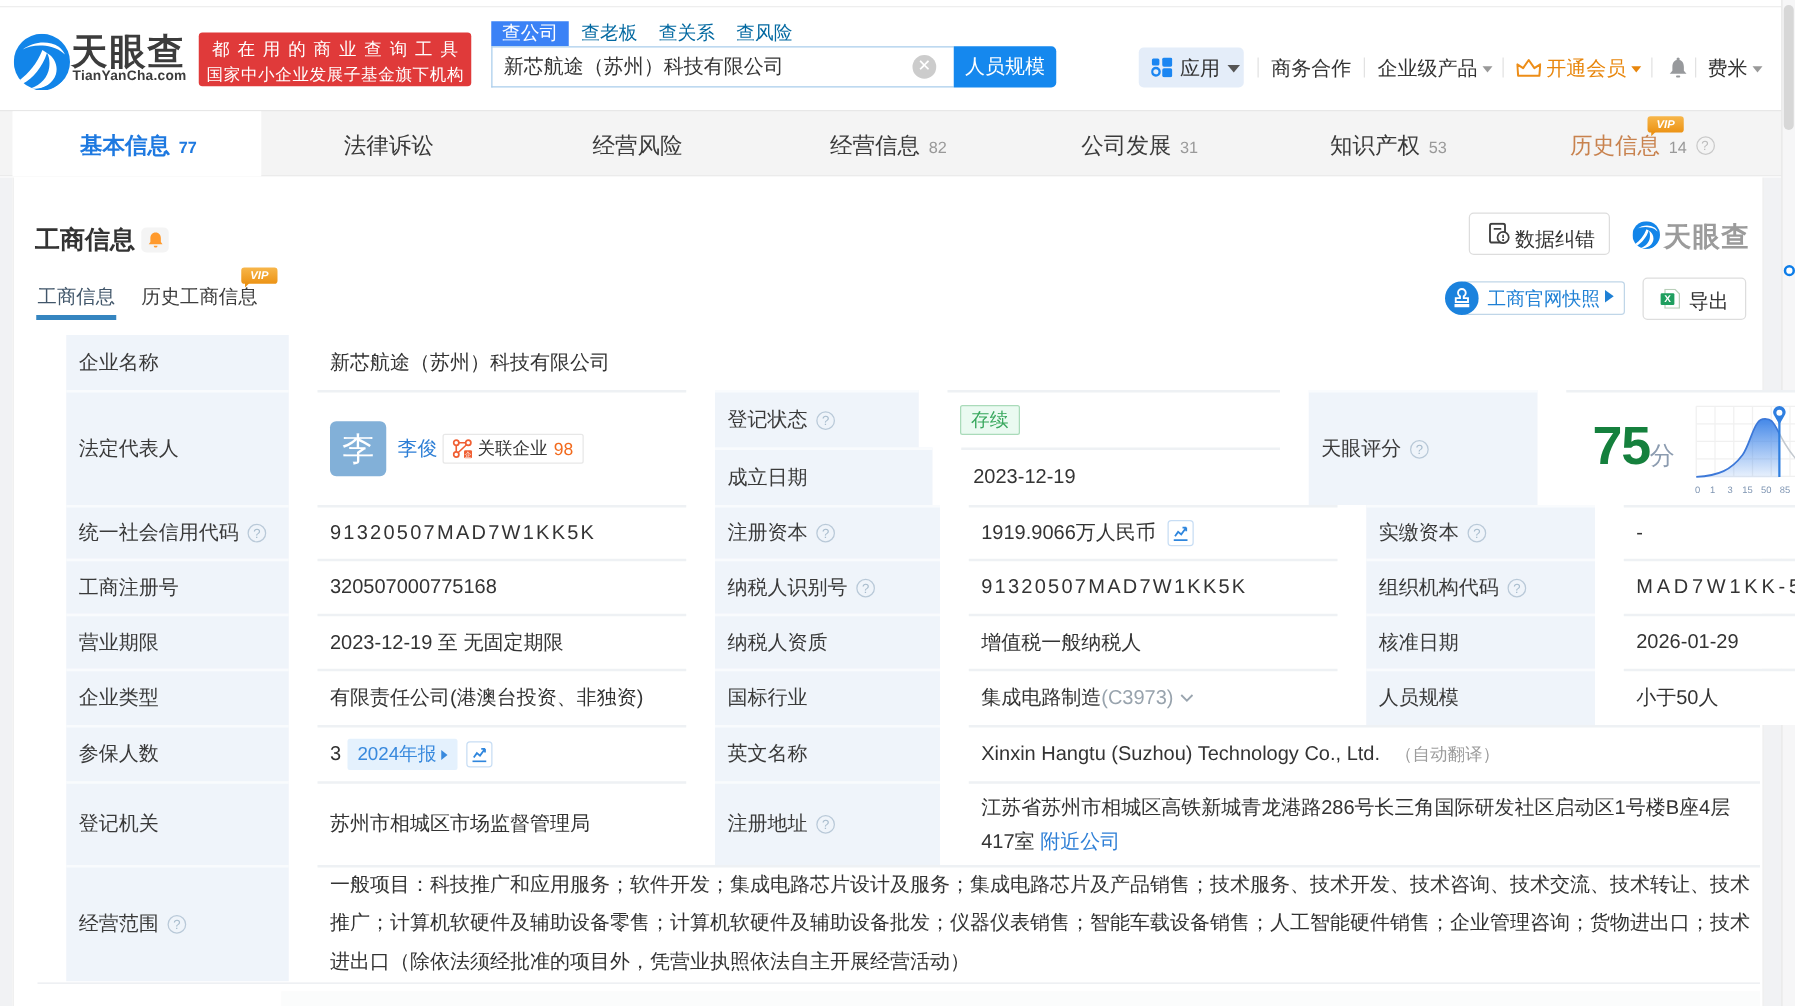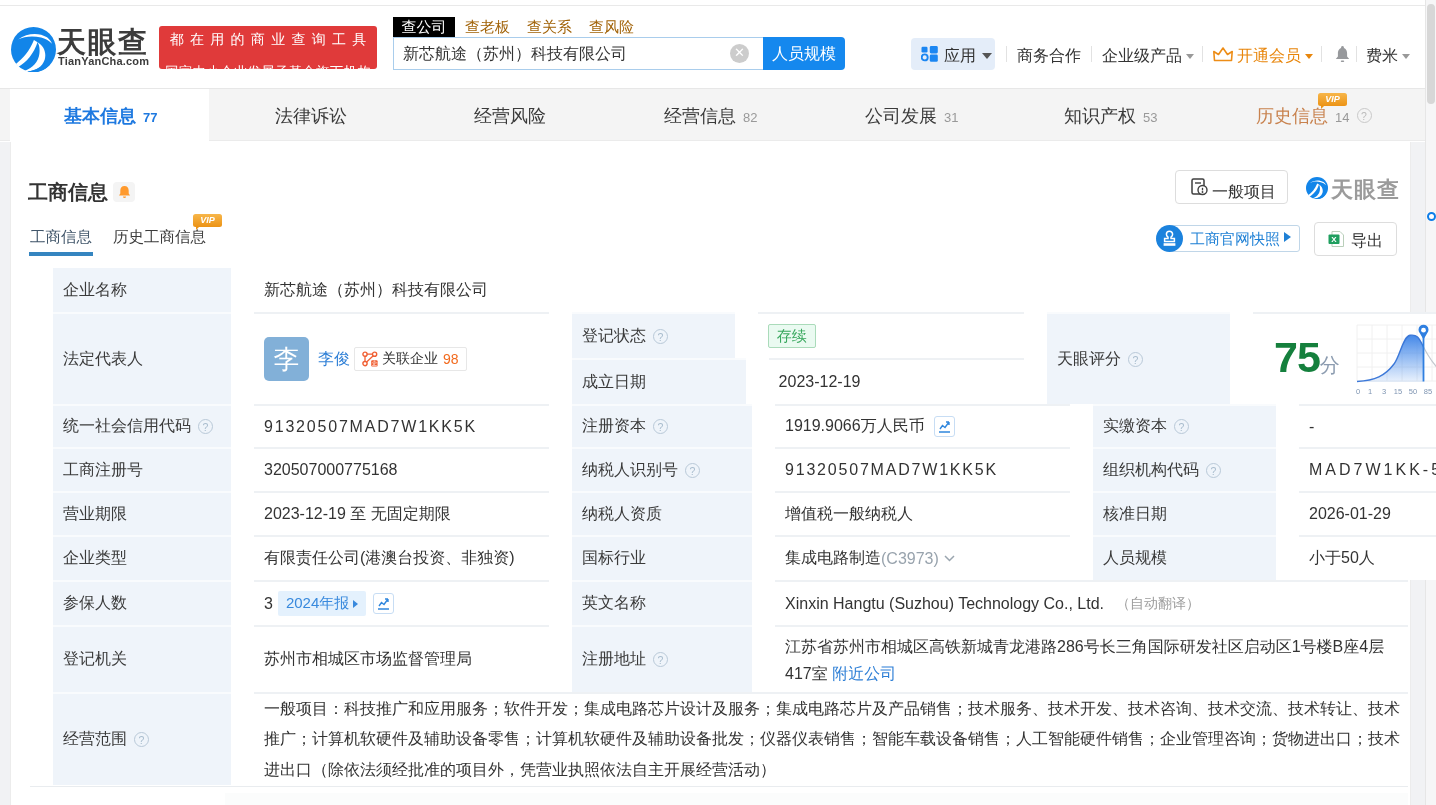--- a/index.html
+++ b/index.html
@@ -7,23 +7,23 @@
 body{font-family:"Liberation Sans",sans-serif;color:#333;background:#fff;}
 #page{position:relative;width:1436px;height:805px;overflow:hidden;}
 .abs{position:absolute;}
 
 #topline{position:absolute;left:0;top:5px;width:1436px;height:1px;background:#e9e9e9;}
 #hdr{position:absolute;left:0;top:6px;width:1436px;height:82px;background:#fff;}
 #logotext{position:absolute;left:57px;top:28px;line-height:1;font-size:29px;font-weight:bold;color:#3c3c3c;letter-spacing:1.5px;}
 #logosub{position:absolute;left:58px;top:55px;font-size:11px;font-weight:bold;color:#3c3c3c;letter-spacing:0.2px;}
 #redbadge{position:absolute;left:159px;top:26px;width:218px;height:43px;background:#e03a3a;border-radius:3px;color:#fff;text-align:center;}
 #redbadge .l1{margin-top:5px;font-size:14px;letter-spacing:6.3px;text-indent:6.3px;}
-#redbadge .l2{margin-top:14px;font-size:13.2px;letter-spacing:0.55px;text-indent:0.55px;}
-.stab{position:absolute;top:17px;height:20px;line-height:20px;font-size:15px;color:#a16207;}
-#stab1{left:393px;top:17px;width:62px;height:20px;background:#000000;color:#fff;text-align:center;line-height:20px;font-size:15px;position:absolute;}
+#redbadge .l2{margin-top:2px;font-size:13.2px;letter-spacing:0.55px;text-indent:0.55px;}
+.stab{position:absolute;top:17px;height:20px;line-height:20px;font-size:15px;color:#0369a1;}
+#stab1{left:393px;top:17px;width:62px;height:20px;background:#3b82f6;color:#fff;text-align:center;line-height:20px;font-size:15px;position:absolute;}
 #sinput{position:absolute;left:393px;top:37px;width:370px;height:33px;background:#fff;border:1px solid #a9cdec;border-right:none;line-height:31px;font-size:16px;color:#333;padding-left:9px;}
 #sclear{position:absolute;left:730px;top:44px;width:19px;height:19px;border-radius:50%;background:#ccc;color:#fff;font-size:13px;text-align:center;line-height:18px;}
 #sbtn{position:absolute;left:763px;top:37px;width:82px;height:33px;background:#1588ee;border-radius:0 4px 4px 0;color:#fff;font-size:16px;text-align:center;line-height:33px;}
 #appchip{position:absolute;left:911px;top:38px;width:84px;height:32px;background:#e4edf9;border-radius:4px;}
 .hnav{position:absolute;top:46px;height:20px;line-height:20px;font-size:16px;color:#333;}
 .hsep{position:absolute;top:46px;width:1px;height:16px;background:#e2e2e2;}
 .caret{display:inline-block;width:0;height:0;border-left:5px solid transparent;border-right:5px solid transparent;border-top:6px solid #555;vertical-align:2px;}
 
 #navbar{position:absolute;left:0;top:88px;width:1436px;height:53px;background:#f4f4f4;border-top:1px solid #e7e7e7;border-bottom:1px solid #ebebeb;}
 #navactive{position:absolute;left:10px;top:89px;width:199px;height:52px;background:#fff;}
@@ -138,21 +138,21 @@
         <path d="M5,11.5 a1.5,1.5 0 0 0 3,0 Z" fill="#ff9a2d"></path>
       </svg></div>
   <div id="fixbtn"></div>
   <svg class="abs" style="left:1191px;top:178px" width="17" height="18" viewBox="0 0 17 18">
     <rect x="1" y="1" width="12" height="15" rx="1.5" fill="none" stroke="#3f3f3f" stroke-width="1.5"></rect>
     <line x1="4" y1="5" x2="10" y2="5" stroke="#3f3f3f" stroke-width="1.4"></line>
     <circle cx="11.5" cy="12" r="4.5" fill="#fff" stroke="#3f3f3f" stroke-width="1.4"></circle>
     <line x1="11.5" y1="9.8" x2="11.5" y2="12.4" stroke="#3f3f3f" stroke-width="1.3"></line>
     <circle cx="11.5" cy="14" r="0.9" fill="#3f3f3f"></circle>
   </svg>
-  <div class="abs" style="left:1212px;top:182px;font-size:16px;color:#333">一般项目</div>
+  <div class="abs" style="left:1212px;top:182px;font-size:16px;color:#333">数据纠错</div>
   <svg class="abs" style="left:1306px;top:177px" width="22" height="22" viewBox="0 0 50 50">
     <circle cx="25" cy="25" r="25" fill="#1285e9"></circle>
     <path d="M8,14 C18,6.5 31,6 40,11.5 C42.5,13.5 44.5,16 45.5,18.5 C42,15 38,13 33.5,11.8 C24,9.3 14.5,10.5 8,14 Z" fill="#fff"></path>
     <path d="M5.5,41 C13,35.5 20.5,27 25.5,14.5 L29.5,17 C25.5,29.5 17,39.5 8,44.5 Z" fill="#fff"></path>
     <path d="M29.5,17 C36.5,21 39.5,28.5 37.5,36 C34.5,45.5 24,50.5 15.5,48.5 C24,45.5 30.5,38.5 31.5,30 C32.2,24.5 31.5,20 29.5,17 Z" fill="#fff"></path>
     <path d="M18,49.5 C28,48.5 38,43 44,34 C45.5,37 44,41 41,44 C35,50 26,52 18,49.5 Z" fill="#1285e9"></path>
   </svg>
   <div id="wm">天眼查</div>
   <div id="subtab1">工商信息</div>
   <div id="subtab2">历史工商信息</div>

